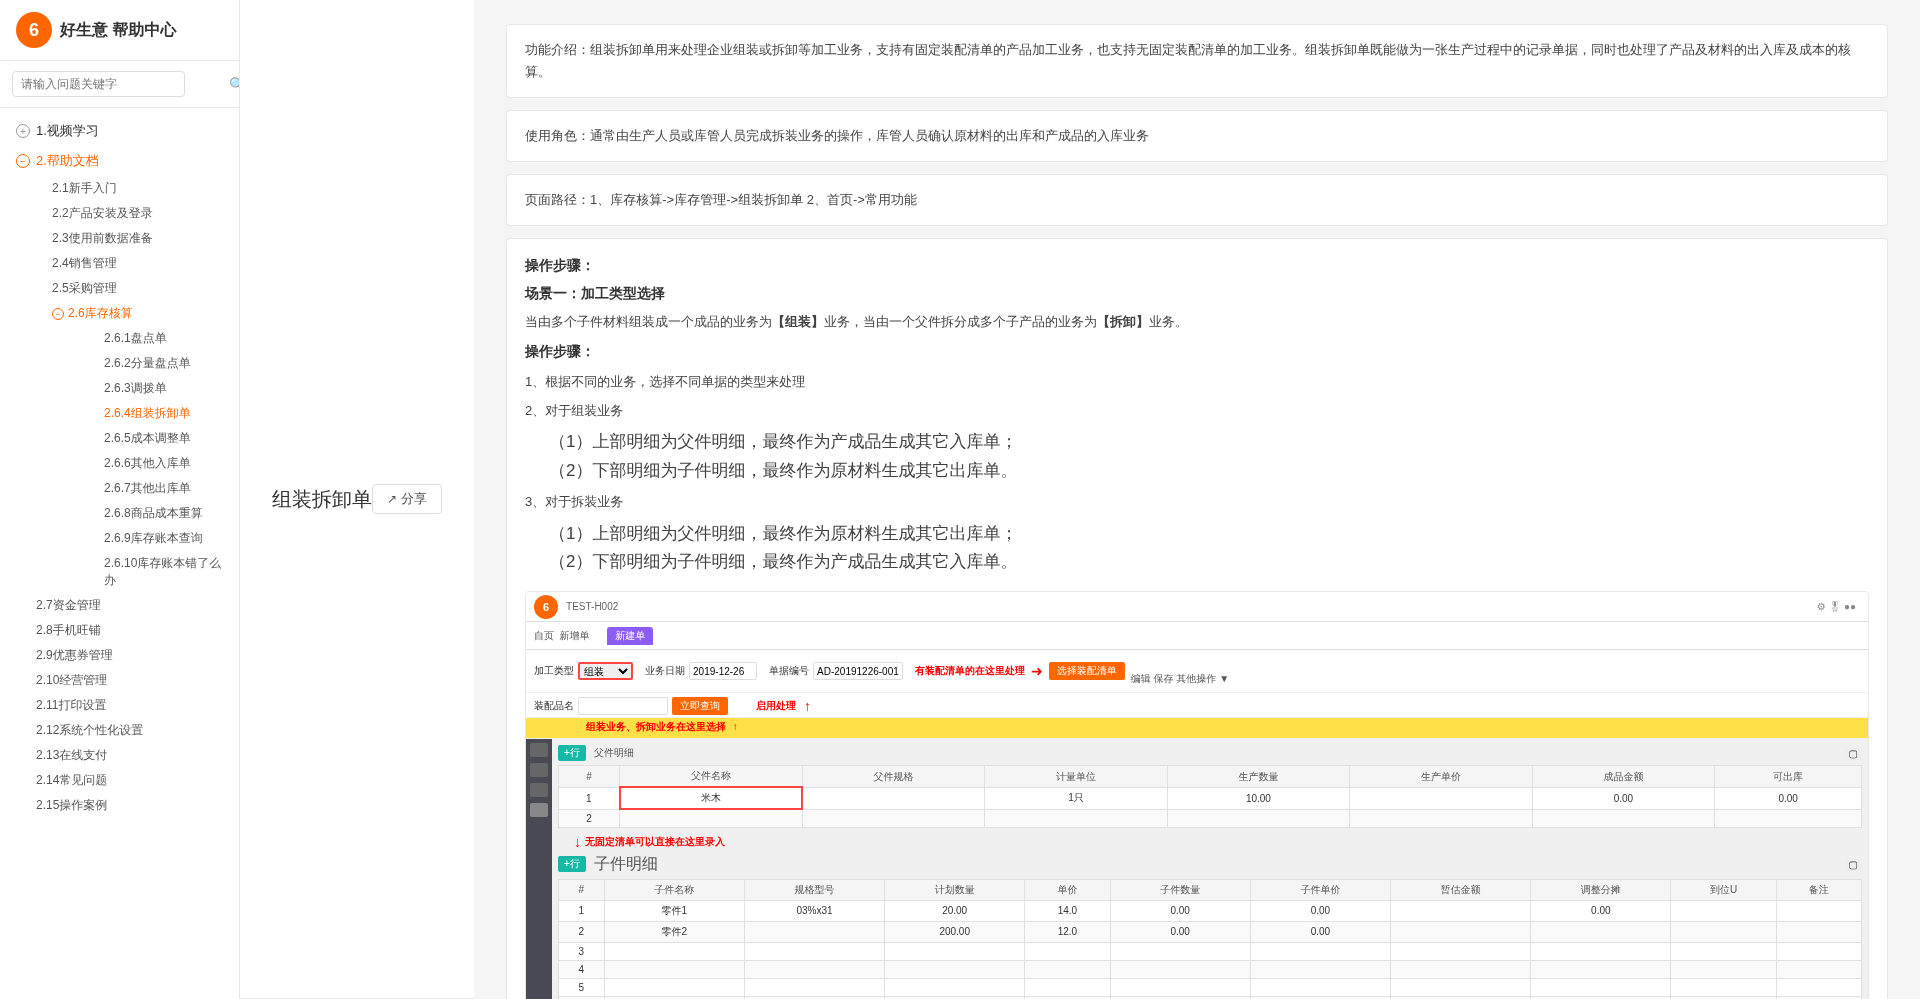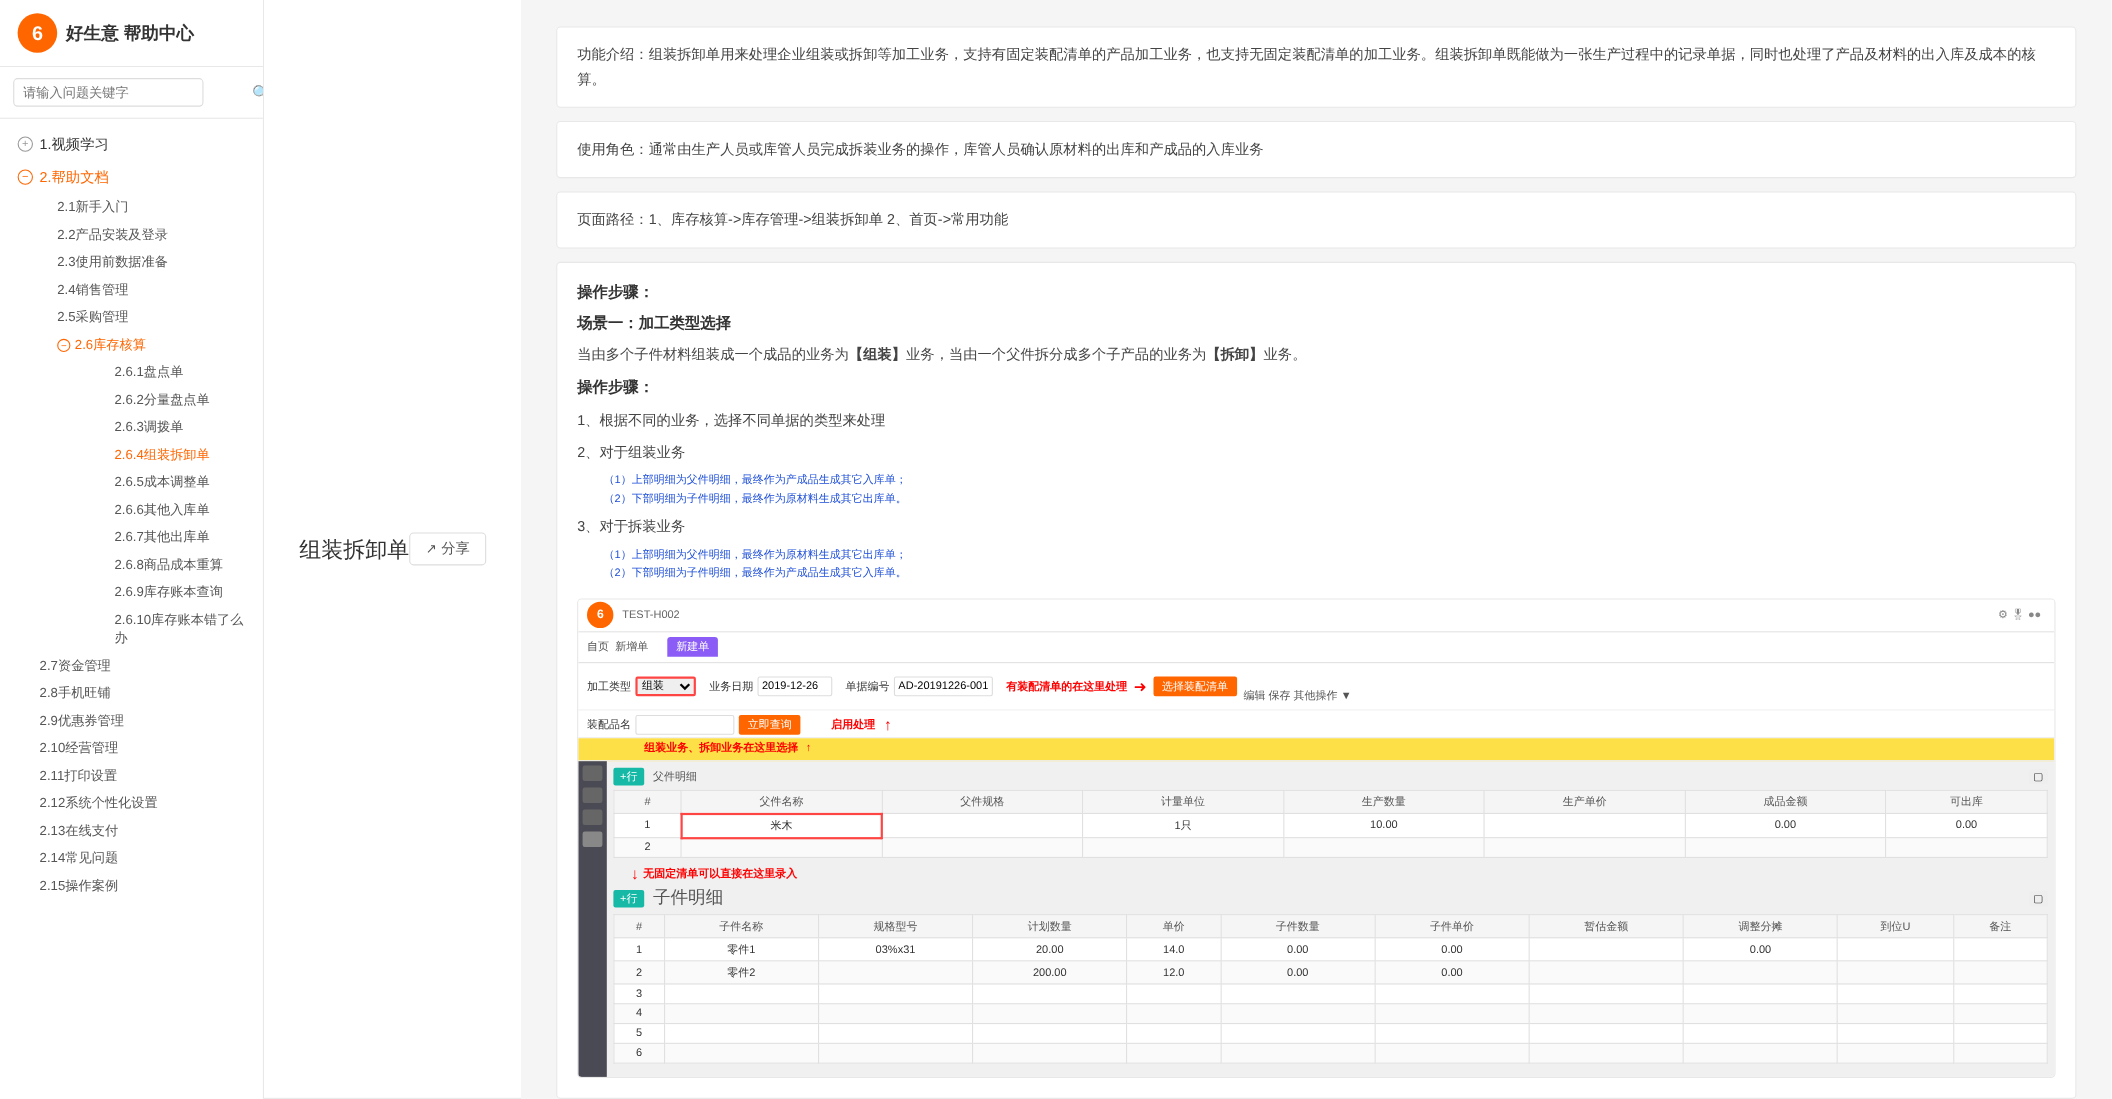--- a/index.html
+++ b/index.html
@@ -190,22 +190,22 @@
     }
     .scenario-desc em { font-style: normal; font-weight: bold; }
     .step-item {
       font-size: 13px;
       color: #444;
       margin-bottom: 6px;
       line-height: 1.7;
     }
     .sub-step {
       margin-left: 24px;
-      font-size: 10px;
-      color: #1d4ed8;
+      font-size: 17px;
+      color: #404040;
       line-height: 1.7;
     }
 
     
     .screenshot-container {
       background: #fff;
       border: 1px solid #e8e8e8;
       border-radius: 4px;
       overflow: hidden;
       margin-top: 8px;

